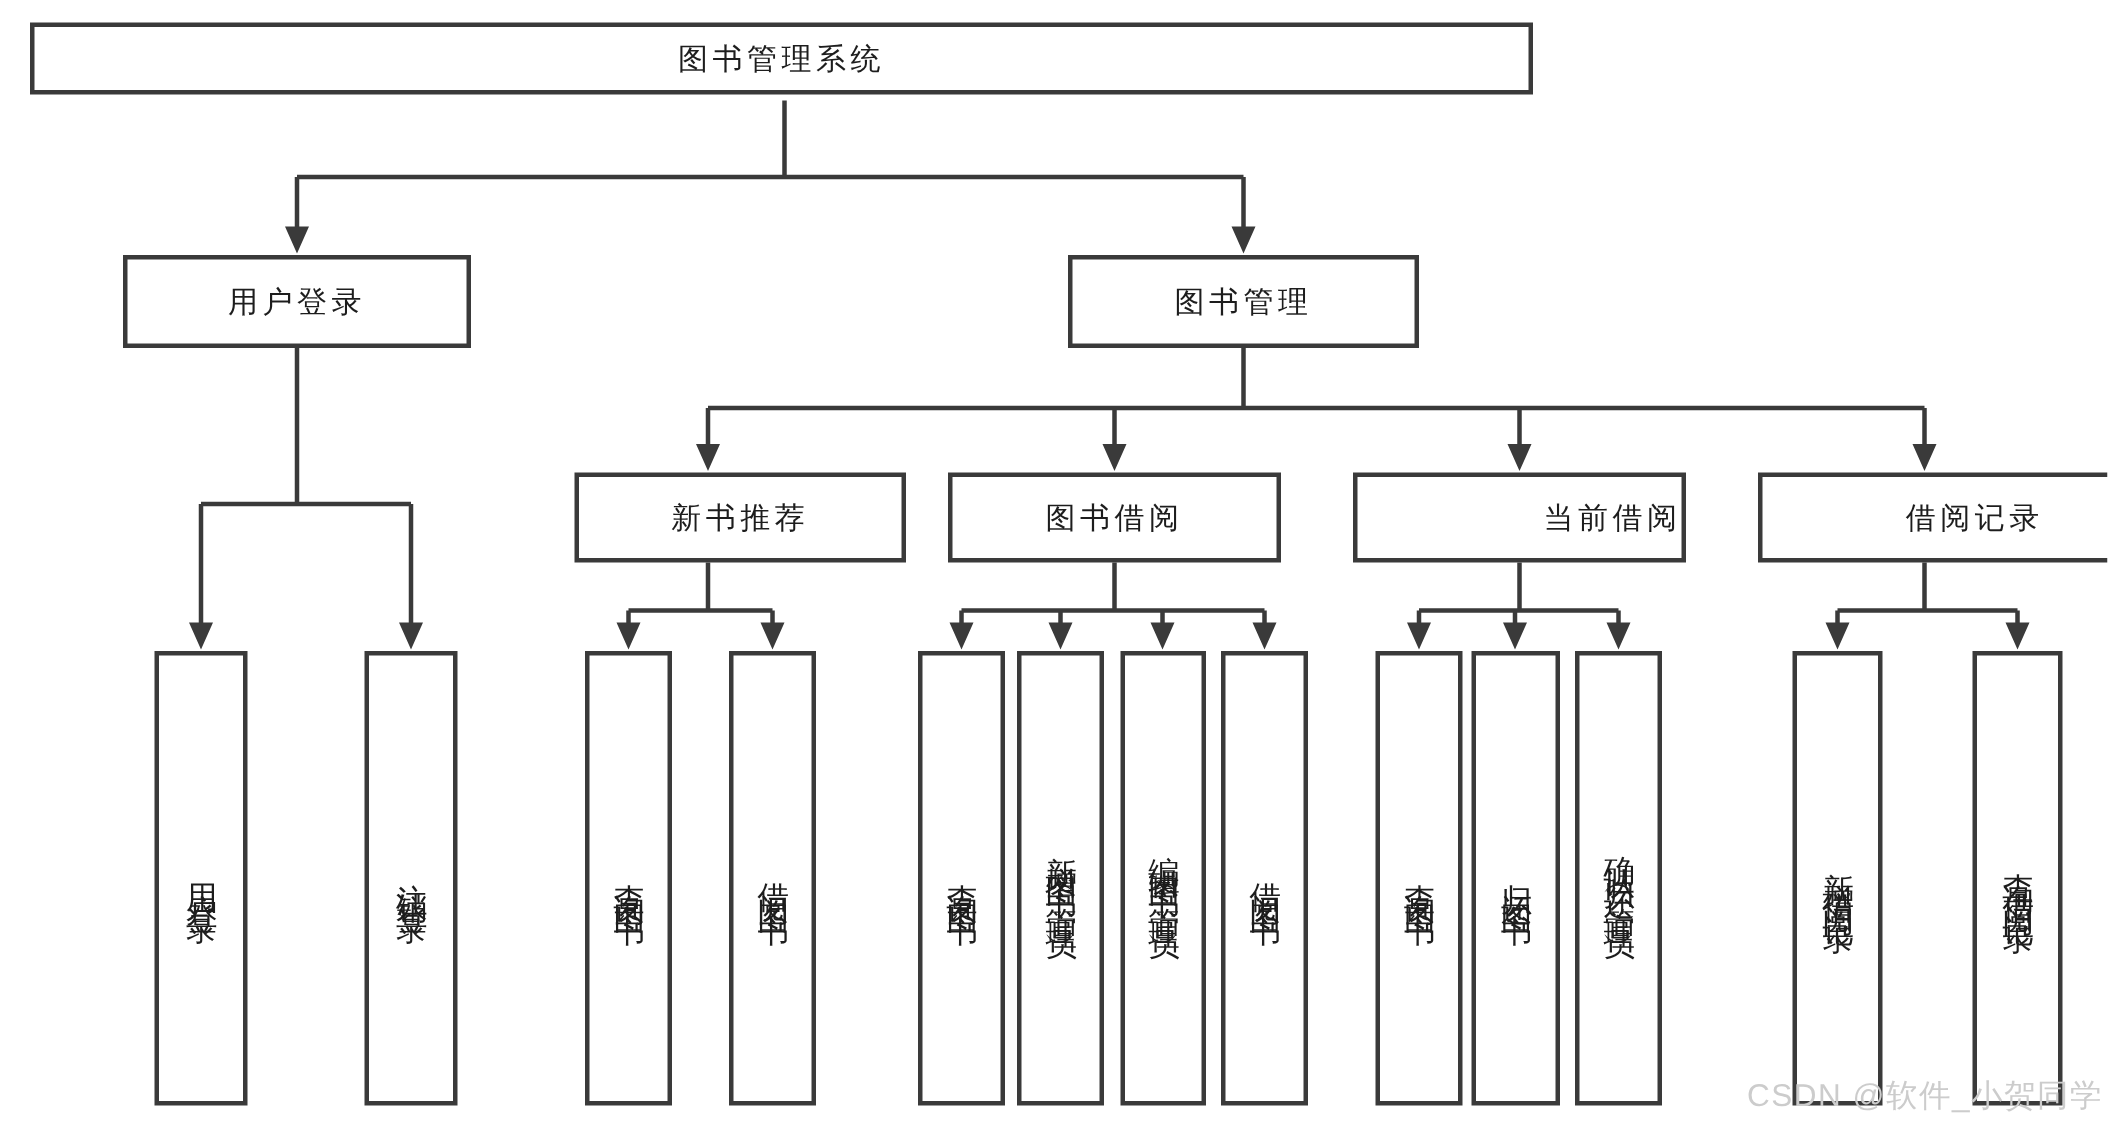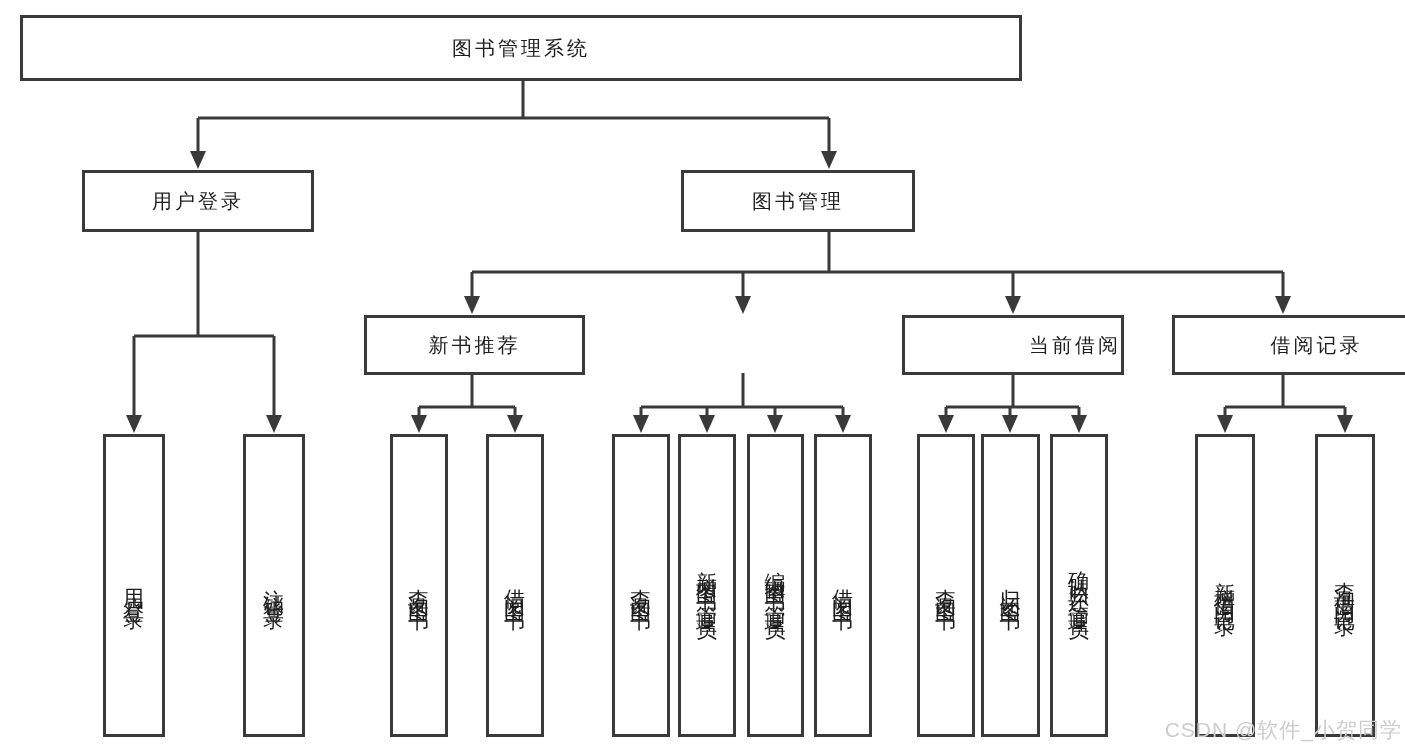--- a/index.html
+++ b/index.html
@@ -111,33 +111,36 @@
       M699 415 L715 415 L707 433 Z
       M767 415 L783 415 L775 433 Z
       M835 415 L851 415 L843 433 Z
       M938 415 L954 415 L946 433 Z
       M1002 415 L1018 415 L1010 433 Z
       M1071 415 L1087 415 L1079 433 Z
       M1217 415 L1233 415 L1225 433 Z
       M1337 415 L1353 415 L1345 433 Z"></path>
   </svg>
 
-  <div class="node" style="left:20px; top:15px; width:1002px; height:66px;">
+  <div class="node" style="left:20px; top:15px; width:1002px; height:48px;">
     <span class="h-label">图书管理系统</span>
   </div>
 
   <div class="node" style="left:82px; top:170px; width:232px; height:62px;">
     <span class="h-label">用户登录</span>
   </div>
-  <div class="node" style="left:681px; top:170px; width:234px; height:62px;">
+  <div class="node" style="left:712px; top:170px; width:234px; height:62px;">
     <span class="h-label">图书管理</span>
   </div>
 
-  <div class="node" style="left:364px; top:315px; width:221px; height:60px;">
+  <div class="node" style="left:383px; top:315px; width:221px; height:60px;">
     <span class="h-label">新书推荐</span>
+  </div>
+  <div class="node" style="left:632px; top:315px; width:222px; height:60px;">
+    <span class="h-label">图书借阅</span>
   </div>
   <div class="node" style="left:902px; top:315px; width:222px; height:60px;justify-content:flex-end;">
     <span class="h-label">当前借阅</span>
   </div>
   <div class="node" style="left:1172px; top:315px; width:245px; height:60px;padding-left:44px;">
     <span class="h-label">借阅记录</span>
   </div>
 
   <div class="node" style="left:103px; top:434px; width:62px; height:303px;">
     <span class="v-label">用户登录</span>

